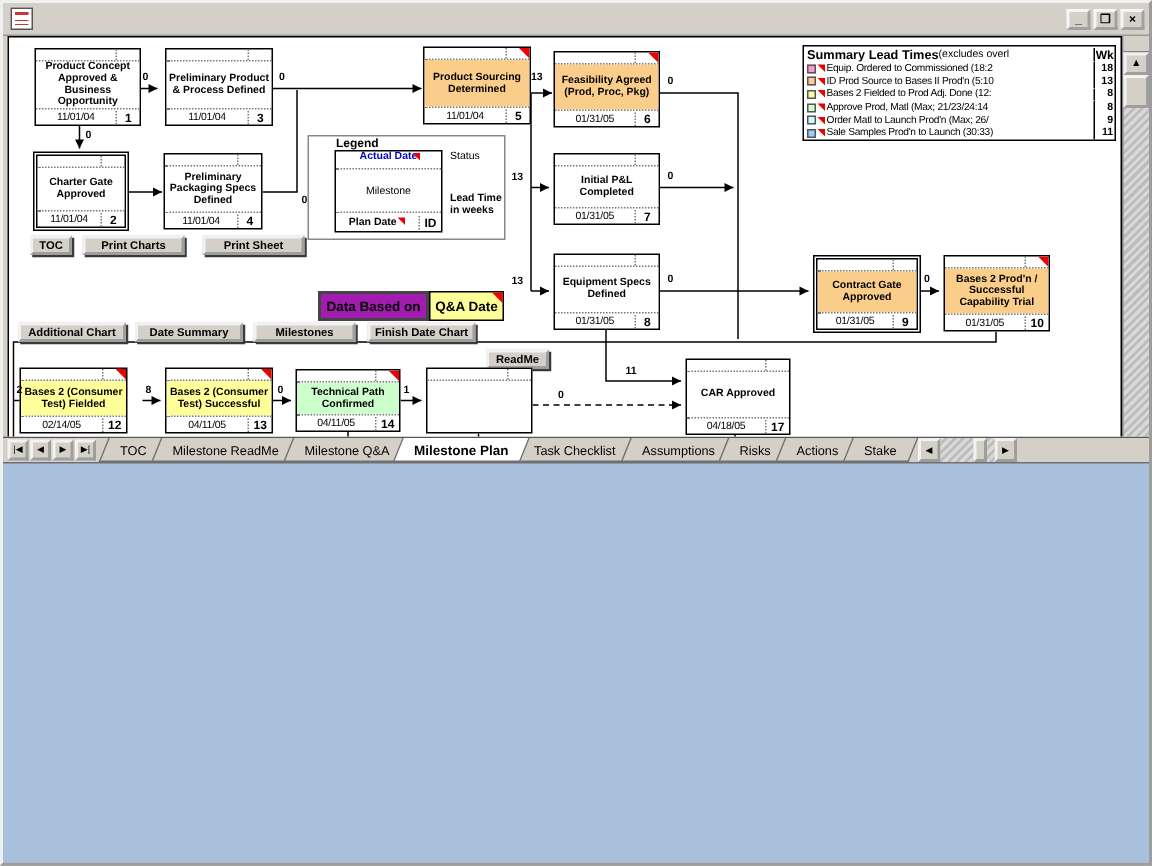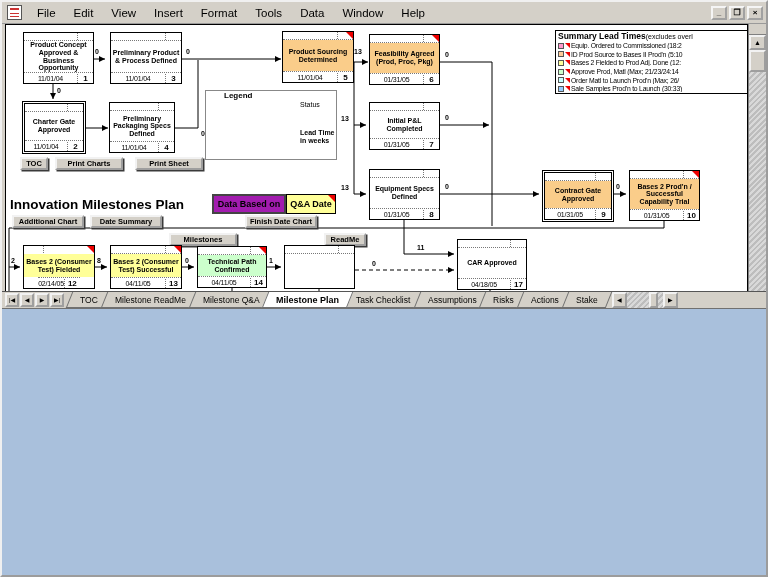--- a/index.html
+++ b/index.html
@@ -45,21 +45,21 @@
   .lg-top{height:12px;border-bottom:1px dotted #777;color:#00c;font-weight:bold;text-align:center;position:relative;}
   .lg-top::after{content:"";position:absolute;top:1px;right:14px;border-left:5px solid transparent;border-top:5px solid #e00;}
   .lg-mid{flex:1;display:flex;align-items:center;justify-content:center;}
   .lg-bot{height:13px;border-top:1px dotted #777;display:flex;align-items:center;}
   .lg-pd{flex:1;text-align:center;font-weight:bold;position:relative;}
   .lg-pd::after{content:"";display:inline-block;border-left:5px solid transparent;border-top:5px solid #e00;margin-left:1px;vertical-align:top;}
   .lg-id{width:15px;border-left:1px dotted #777;text-align:center;font-weight:bold;font-size:8px;}
   .lg-status{position:absolute;left:94px;top:10px;font-size:7px;}
   .lg-lead{position:absolute;left:94px;top:38px;font-size:7px;font-weight:bold;line-height:8px;}
   
-  .sumpan{position:absolute;left:533px;top:28px;width:209px;height:64px;border:1px solid #000;background:#fff;display:flex;flex-direction:column;overflow:hidden;margin-left:20px;}
+  .sumpan{position:absolute;left:533px;top:28px;width:209px;height:64px;border:1px solid #000;background:#fff;display:flex;flex-direction:column;overflow:hidden;}
   .sp-head{display:flex;align-items:center;height:11px;overflow:hidden;white-space:nowrap;}
   .sp-title{font-size:8.5px;font-weight:bold;padding-left:2px;}
   .sp-suffix{font-size:7px;}
   .sp-wk{margin-left:auto;width:14px;border-left:1px solid #000;font-size:8px;font-weight:bold;text-align:center;flex:0 0 auto;}
   .sp-row{display:flex;align-items:center;height:8.6px;overflow:hidden;white-space:nowrap;}
   .sp-sw{width:6px;height:6px;border:1px solid #555;margin:0 1px 0 2px;flex:0 0 auto;}
   .sp-tri{width:0;height:0;border-left:5px solid transparent;border-top:5px solid #e00;margin-right:1px;flex:0 0 auto;}
   .sp-label{font-size:6.8px;overflow:hidden;flex:1 1 auto;letter-spacing:-0.2px;}
   .sp-val{width:14px;border-left:1px solid #000;font-size:7px;font-weight:bold;text-align:right;padding-right:1px;flex:0 0 auto;align-self:stretch;display:flex;align-items:center;justify-content:flex-end;}
   
@@ -81,31 +81,20 @@
   .hthumb{position:absolute;left:22px;top:0;bottom:0;width:9px;background:#d4d0c8;border:2px outset #f2f2f2;}
   .statusstrip{flex:1 1 auto;background:#a9c0dc;border-top:1px solid #707070;}
 </style>
 </head>
 <body>
 
 <div class="win">
 
   <div class="menubar">
     <span class="appicon"></span>
-    <div id="menus">
-        <span class="menu-item">File</span>
-        <span class="menu-item">Edit</span>
-        <span class="menu-item">View</span>
-        <span class="menu-item">Insert</span>
-        <span class="menu-item">Format</span>
-        <span class="menu-item">Tools</span>
-        <span class="menu-item">Data</span>
-        <span class="menu-item">Window</span>
-        <span class="menu-item">Help</span>
-      </div>
     <div class="winctl">
         <button class="ctlbtn">_</button>
         <button class="ctlbtn">❐</button>
         <button class="ctlbtn">×</button>
       </div>
   </div>
 
   <div class="body">
     <div class="canvas">
       <div id="plan">
@@ -194,26 +183,33 @@
             <polyline points="661,424 661,440" fill="none" stroke="#000" stroke-width="1"></polyline>
             <polygon points="661,440 658,434 664,434" fill="#000"></polygon>
             <polyline points="662,496 662,505" fill="none" stroke="#000" stroke-width="1"></polyline>
             <polygon points="662,505 659,499 665,499" fill="#000"></polygon>
             <polyline points="205,125 218,125" fill="none" stroke="#000" stroke-width="1"></polyline>
             <polygon points="218,125 212,128 212,122" fill="#000"></polygon>
             <polyline points="292,125 301,125" fill="none" stroke="#000" stroke-width="1"></polyline>
             <polygon points="301,125 295,128 295,122" fill="#000"></polygon>
           </svg>
 
-        <div class="h-sub">Innovation Milestones Plan</div>
         <div class="dbo">Data Based on</div>
         <div class="qad">Q&amp;A Date</div>
 
         <div class="legend">
           <div class="lg-title">Legend</div>
+          <div class="lg-box">
+            <div class="lg-top">Actual Date</div>
+            <div class="lg-mid">Milestone</div>
+            <div class="lg-bot">
+              <div class="lg-pd">Plan Date</div>
+              <div class="lg-id">ID</div>
+            </div>
+          </div>
           <div class="lg-status">Status</div>
           <div class="lg-lead">Lead Time in weeks</div>
         </div>
 
         <div class="sumpan">
           <div class="sp-head">
             <span class="sp-title">Summary Lead Times</span>
               <span class="sp-suffix"> (excludes overl</span>
             <span class="sp-wk">Wk</span>
           </div>
@@ -258,21 +254,21 @@
         </div>
 
         <div id="topbtns">
             <button class="gbtn" style="left: 18px; top: 155px; width: 28px;">TOC</button>
             <button class="gbtn" style="left: 53px; top: 155px; width: 68px;">Print Charts</button>
             <button class="gbtn" style="left: 133px; top: 155px; width: 68px;">Print Sheet</button>
           </div>
         <div id="navbtns">
             <button class="gbtn" style="left: 10px; top: 213px; width: 72px;">Additional Chart</button>
             <button class="gbtn" style="left: 88px; top: 213px; width: 72px; text-align: center;">Date Summary</button>
-            <button class="gbtn" style="left: 167px; top: 231px; width: 68px;">Milestones</button>
+            <button class="gbtn" style="left: 167px; top: 213px; width: 68px;">Milestones</button>
             <button class="gbtn" style="left: 243px; top: 213px; width: 72px;">Finish Date Chart</button>
             <button class="gbtn" style="left: 322px; top: 231px; width: 42px;">ReadMe</button>
           </div>
         <div id="nodes">
             <div class="node b-single" style="left: 21px; top: 30px; width: 71px; height: 52px;">
               <div class="n-top">
                 <i></i>
               </div>
               <div class="n-mid" style="background: rgb(255, 255, 255);">Product Concept Approved &amp; Business Opportunity</div>
               <div class="n-bot">
@@ -363,21 +359,21 @@
             <div class="node b-single flag" style="left: 627px; top: 168px; width: 71px; height: 51px;">
               <div class="n-top">
                 <i></i>
               </div>
               <div class="n-mid" style="background: rgb(250, 205, 138);">Bases 2 Prod'n / Successful Capability Trial</div>
               <div class="n-bot">
                 <span class="n-date">01/31/05</span>
                 <span class="n-num">10</span>
               </div>
             </div>
-            <div class="node b-single flag" style="left: 21px; top: 243px; width: 72px; height: 44px; align-items: center;">
+            <div class="node b-single flag" style="left: 11px; top: 243px; width: 72px; height: 44px;">
               <div class="n-top">
                 <i></i>
               </div>
               <div class="n-mid" style="background: rgb(255, 255, 153);">Bases 2 (Consumer Test) Fielded</div>
               <div class="n-bot">
                 <span class="n-date">02/14/05</span>
                 <span class="n-num">12</span>
               </div>
             </div>
             <div class="node b-single flag" style="left: 108px; top: 243px; width: 72px; height: 44px;">

